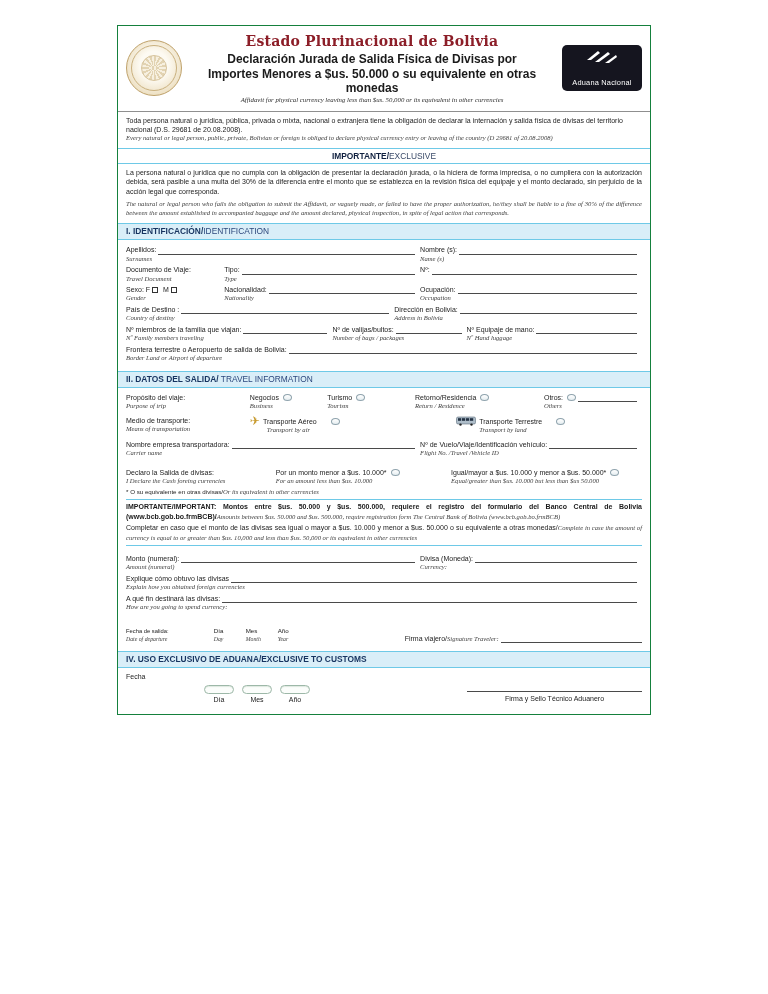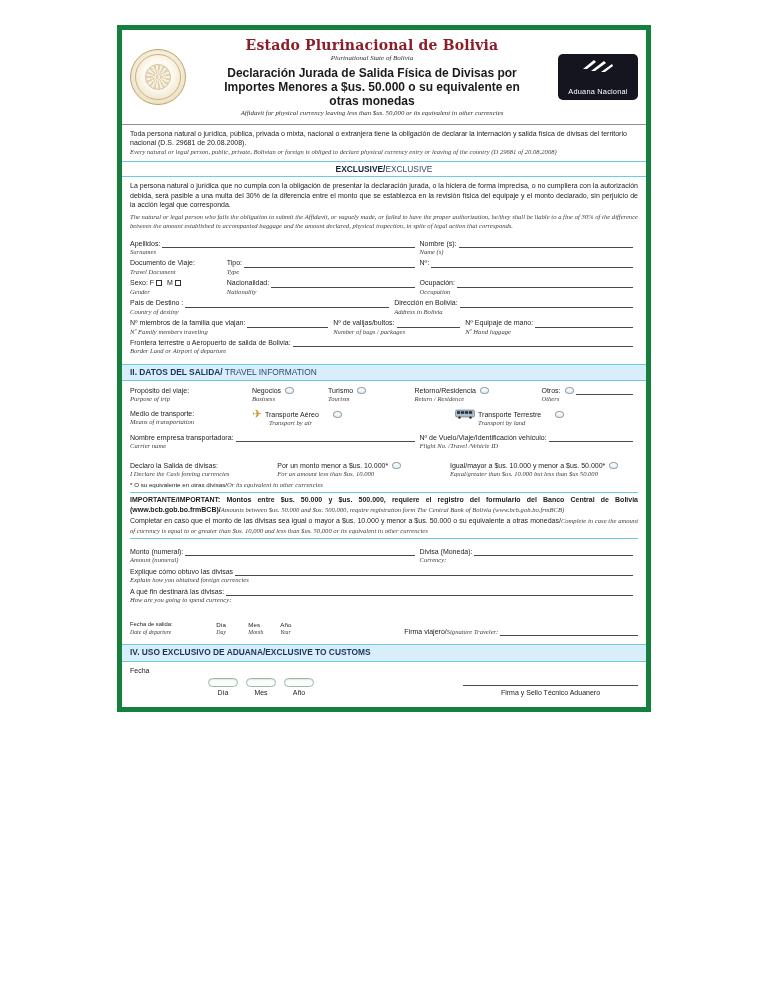--- a/index.html
+++ b/index.html
@@ -1,18 +1,18 @@
 <!DOCTYPE html>
 <html><head>
 <meta charset="utf-8">
 <style>
   *{box-sizing:border-box;margin:0;padding:0}
   html,body{width:768px;height:994px}
   body{background:#fff;font-family:"Liberation Sans",sans-serif;color:#1b1b1b}
-  .doc{width:534px;margin:25px auto 0;border:5px solid #15803d;background:#fff;font-size:7px;line-height:1.32}
+  .doc{width:534px;margin:25px auto 0;border:1px solid #15803d;background:#fff;font-size:7px;line-height:1.32}
   .en{font-family:"Liberation Serif",serif;font-style:italic;color:#3d3d3d;font-size:6.6px}
   .bold{font-weight:bold}
   
   .hdr{display:flex;align-items:center;gap:8px;padding:6px 8px;border-bottom:1px solid #8f8f8f}
   .hdr-c{flex:1;text-align:center}
   .title{font-family:"DejaVu Serif",serif;font-weight:bold;font-size:14px;color:#8c1e28;letter-spacing:.2px}
   .hsub{font-family:"Liberation Serif",serif;font-style:italic;font-size:7px;color:#2e2e2e}
   .ftitle{font-weight:bold;font-size:12px;margin:2px 14px 0;line-height:1.18}
   .ften{font-family:"Liberation Serif",serif;font-style:italic;font-size:6.8px;color:#2e2e2e;margin-top:1px}
   .seal{position:relative;width:56px;height:56px;border-radius:50%;border:1.5px solid #bfa26b;flex:none;
@@ -63,47 +63,49 @@
 </style>
 </head>
 <body>
 
 <div class="doc">
 
   <div class="hdr">
     <div class="seal"></div>
     <div class="hdr-c">
       <div class="title">Estado Plurinacional de Bolivia</div>
-      <div class="hsub">Plurinational State of Bolivia</div>
       <div class="ftitle">Declaración Jurada de Salida Física de Divisas por Importes Menores a $us. 50.000 o su equivalente en otras monedas</div>
       <div class="ften">Affidavit for physical currency leaving less than $us. 50,000 or its equivalent in other currencies</div>
     </div>
     <div class="an-logo">
       <svg width="34" height="15" viewBox="0 0 34 15">
         <path d="M2 11 L13 2 L15 4 L6 11 Z" fill="#fff"></path>
         <path d="M10 13 L23 3 L25 5 L14 13 Z" fill="#fff"></path>
         <path d="M20 14 L31 6 L32 8 L24 14 Z" fill="#fff"></path>
       </svg>
       <div class="txt">Aduana Nacional</div>
     </div>
   </div>
 
   <div class="intro">
     <div>Toda persona natural o jurídica, pública, privada o mixta, nacional o extranjera tiene la obligación de declarar la internación y salida física de divisas del territorio nacional (D.S. 29681 de 20.08.2008).</div>
     <div class="en">Every natural or legal person, public, private, Bolivian or foreign is obliged to declare physical currency entry or leaving of the country (D 29681 of 20.08.2008)</div>
   </div>
 
   <div class="imp-band">
-    <span class="t1">EXCLUSIVE/</span><span class="t2">EXCLUSIVE</span>
+    <span class="t1">IMPORTANTE/</span><span class="t2">EXCLUSIVE</span>
   </div>
   <div class="imp-body">
     <div class="es">La persona natural o jurídica que no cumpla con la obligación de presentar la declaración jurada, o la hiciera de forma imprecisa, o no cumpliera con la autorización debida, será pasible a una multa del 30% de la diferencia entre el monto que se establezca en la revisión física del equipaje y el monto declarado, sin perjuicio de la acción legal que corresponda.</div>
     <div class="en">The natural or legal person who fails the obligation to submit the Affidavit, or vaguely made, or failed to have the proper authorization, he/they shall be liable to a fine of 30% of the difference between the amount established in accompanied baggage and the amount declared, physical inspection, in spite of legal action that corresponds.</div>
   </div>
 
+  <div class="sec-h">
+    <span class="t1">I. IDENTIFICACIÓN/</span><span class="t2">IDENTIFICATION</span>
+  </div>
   <div class="sec-body">
 
     <div class="frow">
       <div class="fld" style="width:57%">
         <div class="fl">
             <span class="lbl">Apellidos:</span>
             <span class="line"></span>
           </div>
         <div class="en">Surnames</div>
       </div>

